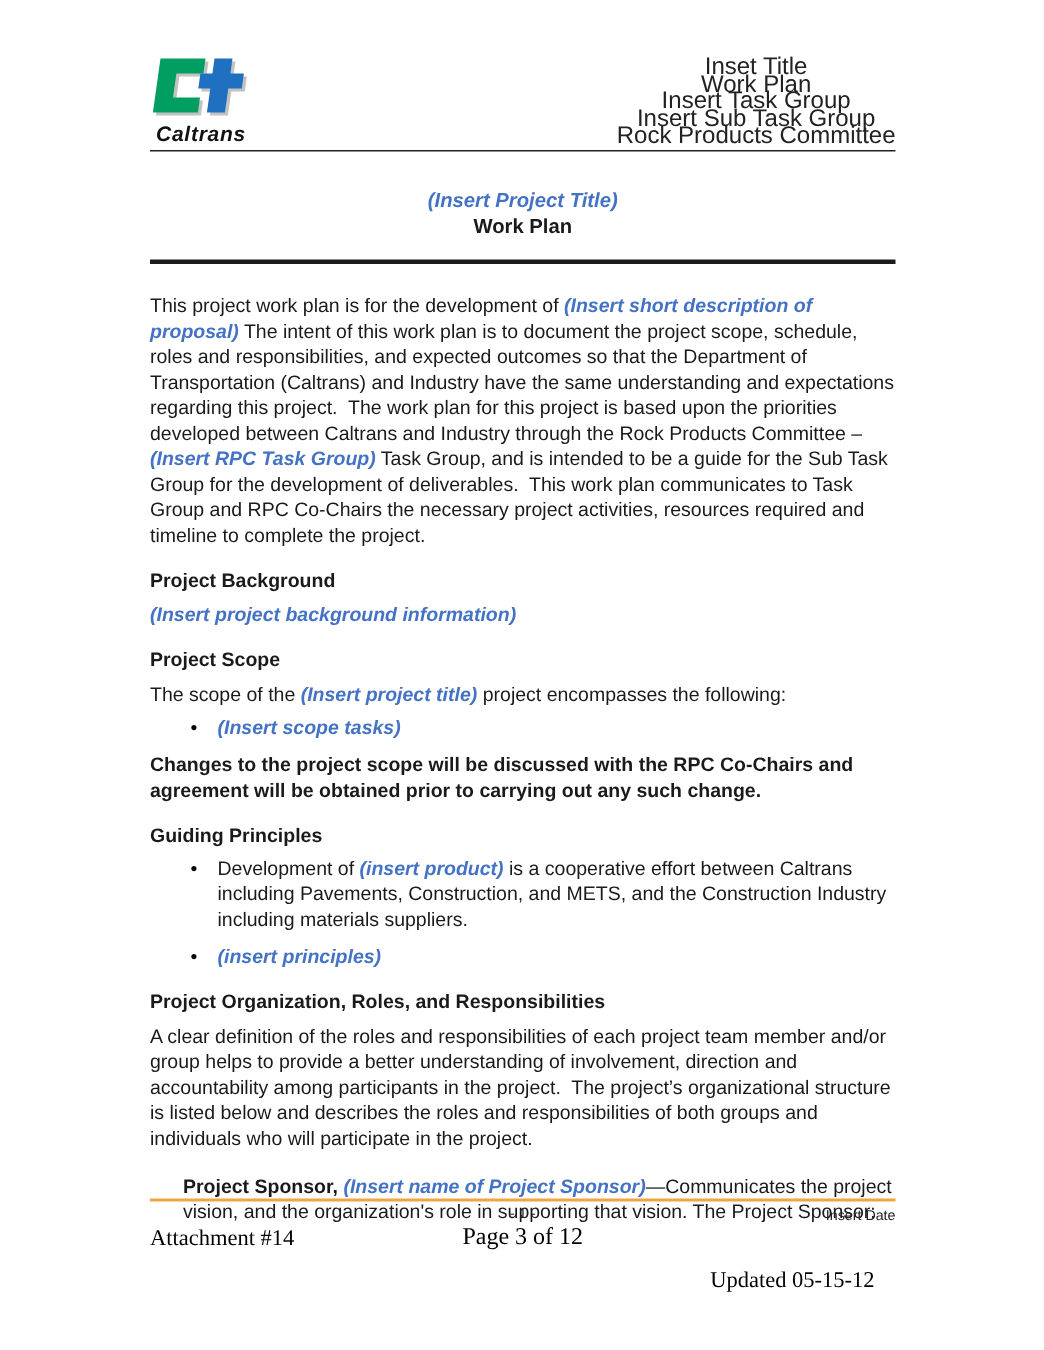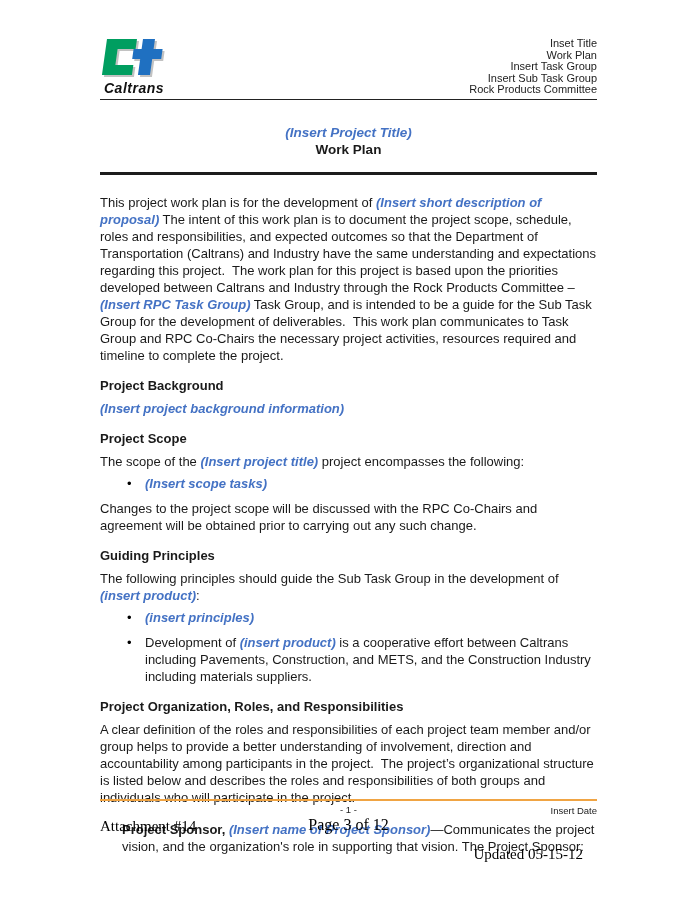--- a/index.html
+++ b/index.html
@@ -10,33 +10,33 @@
     background:#ffffff; overflow:hidden;
   }
   .content { padding:38px 99px 0 100px; }
 
   
   .hdr { display:flex; justify-content:space-between; align-items:flex-end;
          border-bottom:1.5px solid #222; padding-bottom:3px; }
   .logo-block { width:80px; }
   .logo-wordmark { font-size:14px; font-weight:bold; font-style:italic;
                    letter-spacing:.5px; margin-top:-2px; margin-left:4px; color:#111; }
-  .hdr-lines { text-align:right; font-size:11px; line-height:11.6px; color:#222; }
+  .hdr-lines { text-align:center; font-size:16px; line-height:11.6px; color:#222; }
 
   
   .title-block { text-align:center; margin-top:24px; font-weight:bold;
                  font-size:13.5px; line-height:17px; }
   .title-ph { color:#4472C4; font-style:italic; }
   .rule { border-top:3px solid #1c1c1c; margin-top:14px; }
 
   
   .body-text { font-size:13px; line-height:17px; }
   p.para { margin-top:6px; }
   p.intro { margin-top:19px; }
-  p.spaced { margin-top:8px; }
+  p.spaced { margin-top:8px;font-weight:bold; }
   h3.sec { font-size:13px; font-weight:bold; margin-top:13px; line-height:17px; }
   .ph { color:#4472C4; font-style:italic;font-weight:bold; }
   .b { font-weight:bold; }
   ul.bullets { list-style:none; margin-top:5px; }
   ul.bullets li { position:relative; padding-left:45px; line-height:17px; }
   ul.bullets li + li { margin-top:8px; }
   ul.bullets li::before { content:"\2022"; position:absolute; left:27px; color:#000; }
   p.sponsor { margin-top:15px; margin-left:22px; }
 
   
@@ -94,24 +94,23 @@
       <p class="para ph">(Insert project background information)</p>
 
       <h3 class="sec">Project Scope</h3>
       <p class="para"><span>The scope of the </span><span class="ph">(Insert project title)</span><span> project encompasses the following:</span></p>
       <ul class="bullets">
         <li><span class="ph">(Insert scope tasks)</span></li>
       </ul>
       <p class="para spaced">Changes to the project scope will be discussed with the RPC Co-Chairs and agreement will be obtained prior to carrying out any such change.</p>
 
       <h3 class="sec">Guiding Principles</h3>
-      <p class="para"><span>The following principles should guide the Sub Task Group in the development of </span><span class="ph">(insert product)</span><span>:</span></p>
       <ul class="bullets">
+        <li><span>Development of </span><span class="ph">(insert product)</span><span> is a cooperative effort between Caltrans including Pavements, Construction, and METS, and the Construction Industry including materials suppliers.</span></li>
         <li><span class="ph">(insert principles)</span></li>
-        <li><span>Development of </span><span class="ph">(insert product)</span><span> is a cooperative effort between Caltrans including Pavements, Construction, and METS, and the Construction Industry including materials suppliers.</span></li>
       </ul>
 
       <h3 class="sec">Project Organization, Roles, and Responsibilities</h3>
       <p class="para">A clear definition of the roles and responsibilities of each project team member and/or group helps to provide a better understanding of involvement, direction and accountability among participants in the project.&nbsp; The project’s organizational structure is listed below and describes the roles and responsibilities of both groups and individuals who will participate in the project.</p>
 
       <p class="para sponsor"><span class="b">Project Sponsor, </span><span class="ph b">(Insert name of Project Sponsor)</span><span>—Communicates the project vision, and the organization's role in supporting that vision. The Project Sponsor:</span></p>
 
     </div>
   </div>
 

